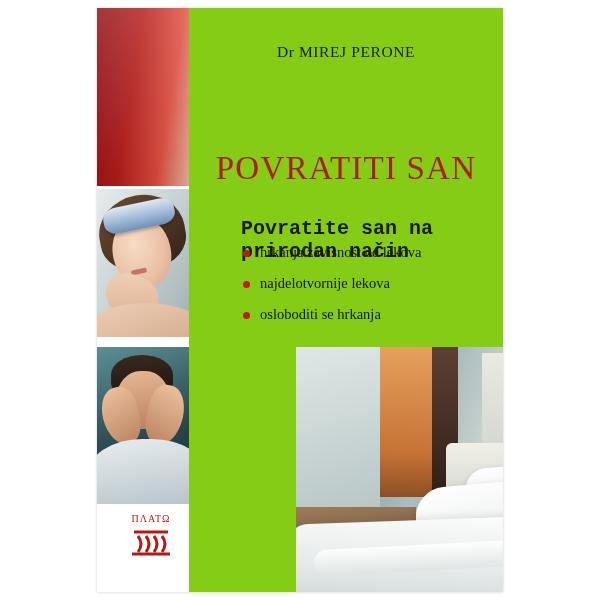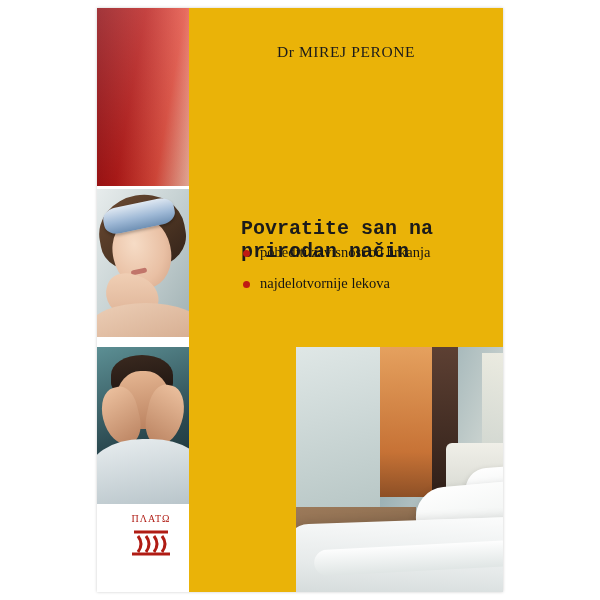--- a/index.html
+++ b/index.html
@@ -165,21 +165,21 @@
     border-radius: 46% 46% 0 0;
   }
 
   
   .main {
     position: absolute;
     left: 92px;
     top: 0;
     right: 0;
     bottom: 0;
-    background: #eab308;
+    background: #84cc16;
   }
 
   .author {
     position: absolute;
     left: 0;
     right: 0;
     top: 35px;
     text-align: center;
     font-size: 15.5px;
     letter-spacing: 0.6px;
@@ -389,26 +389,28 @@
       </div>
     </div>
   </div>
 
   <div class="main">
 
     <div class="author">
       <span class="dr">Dr </span><span>MIREJ PERONE</span>
     </div>
 
+    <div class="title">POVRATITI SAN</div>
 
     <div class="subtitle">Povratite san na prirodan način</div>
 
     <ul class="bullets">
-      <li>pobediti zavisnost od hrkanja</li>
+      <li>hrkanja zavisnost od lekova</li>
       <li>najdelotvornije lekova</li>
+      <li>osloboditi se hrkanja</li>
     </ul>
 
     <div class="photo-bed">
       <div class="bed-wall"></div>
       <div class="bed-panel-light"></div>
       <div class="bed-panel-orange"></div>
       <div class="bed-panel-dark"></div>
       <div class="bed-window"></div>
       <div class="bed-floor"></div>
       <div class="bed-headboard"></div>

